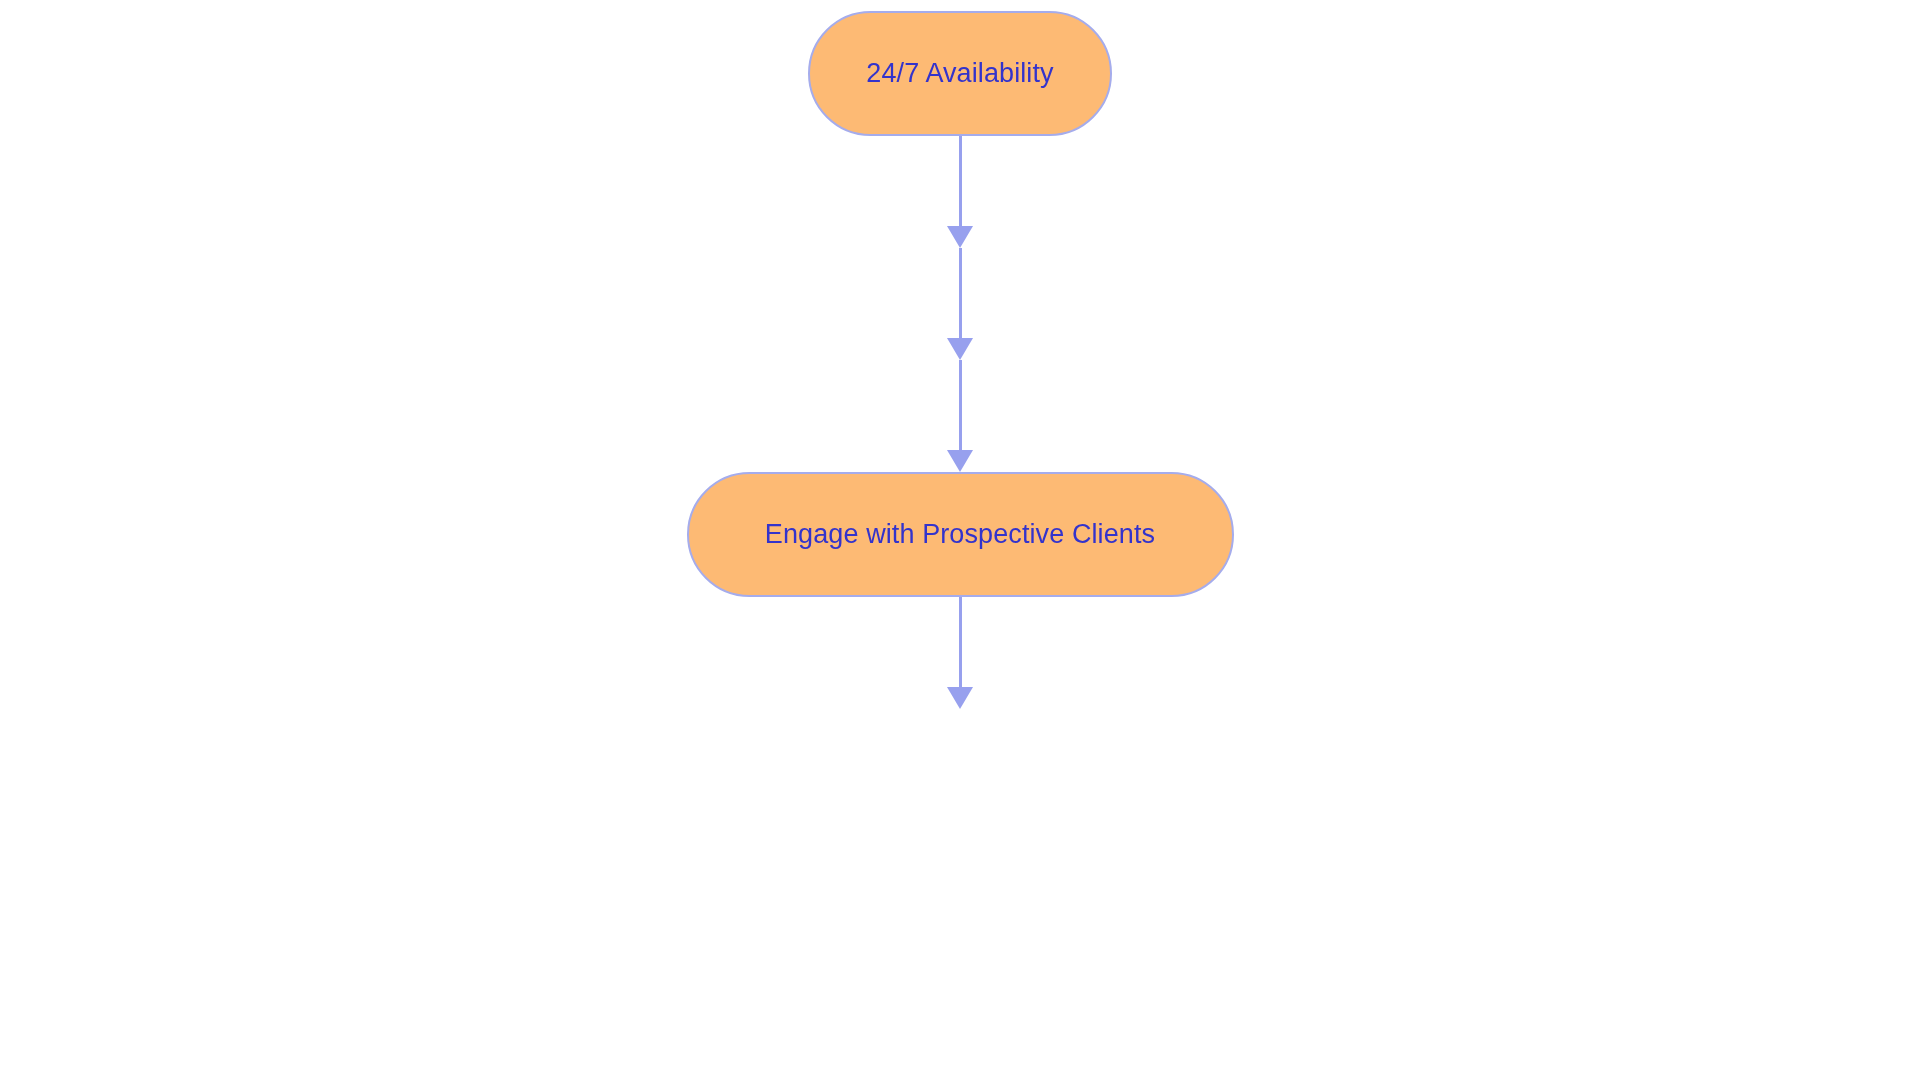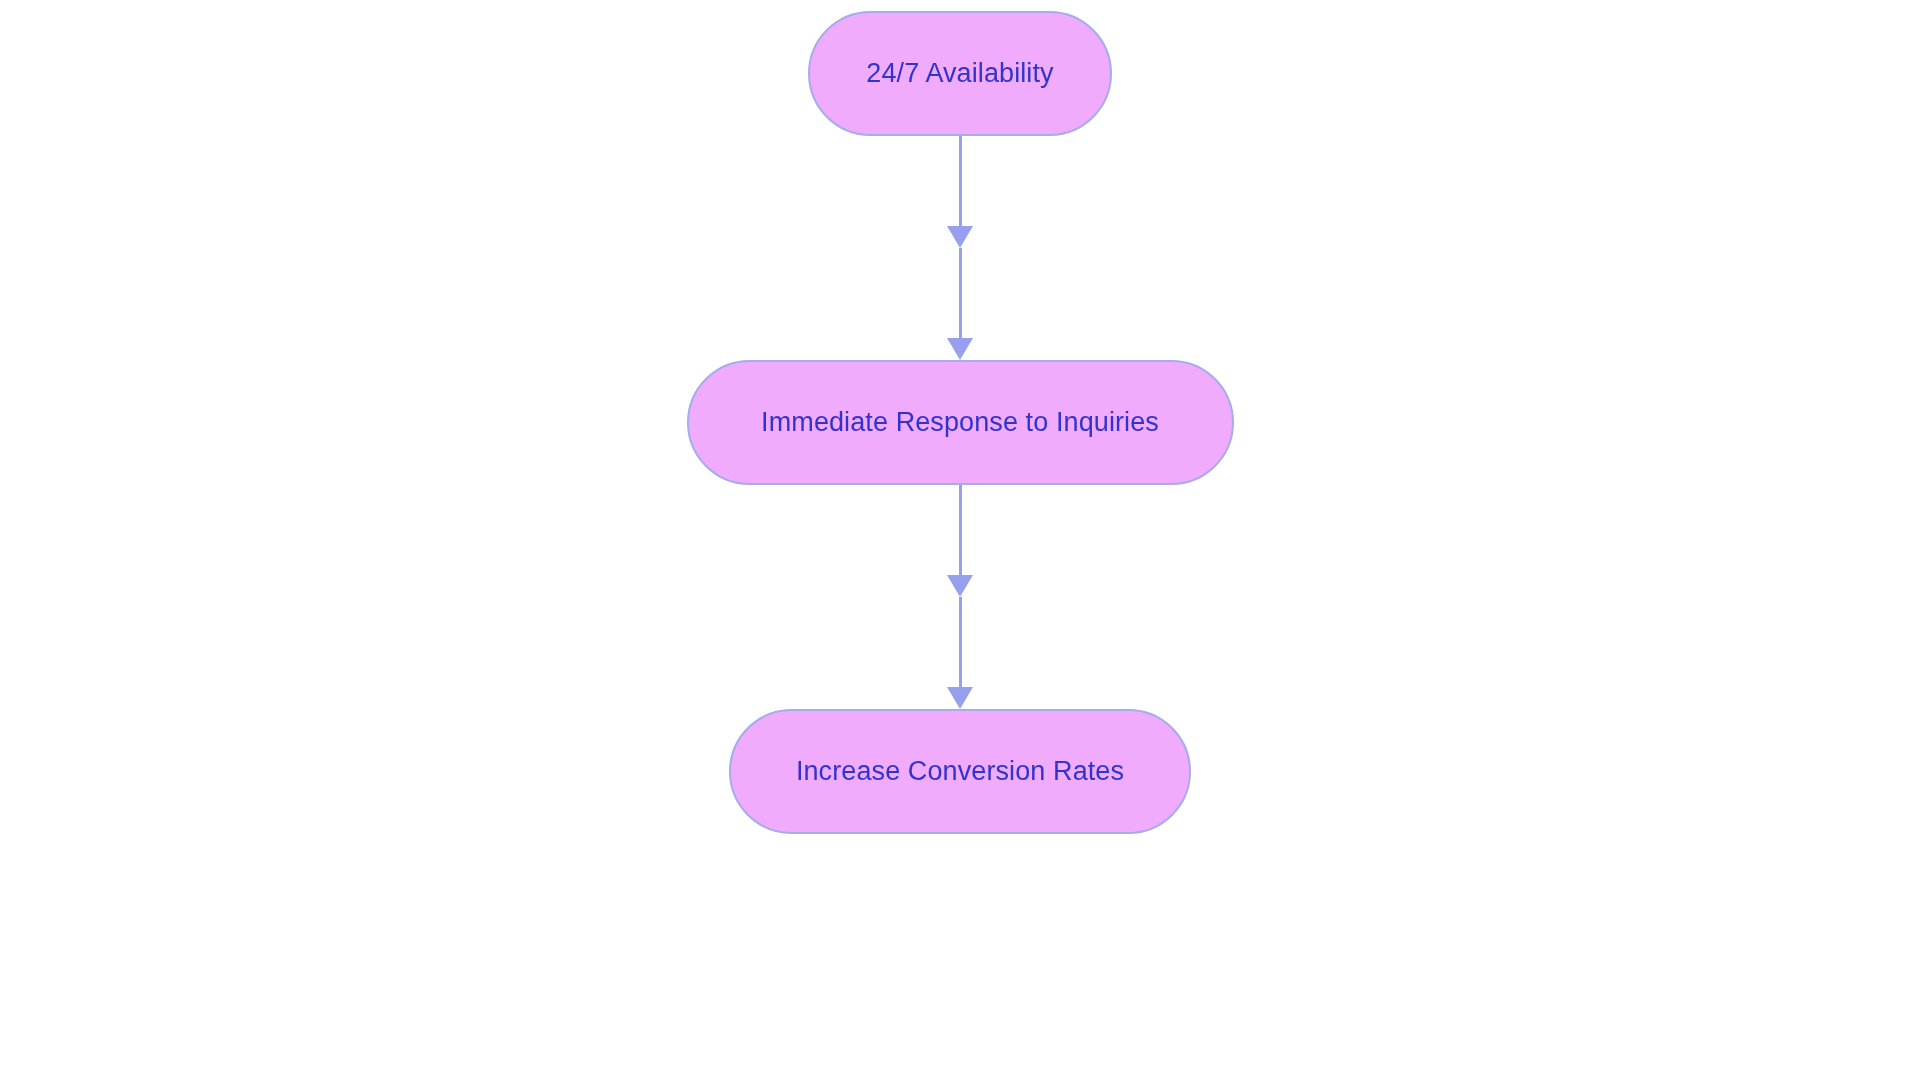--- a/index.html
+++ b/index.html
@@ -36,21 +36,21 @@
     display: flex;
     justify-content: center;
     align-items: center;
     width: 100%;
   }
 
   .flow-node {
     box-sizing: border-box;
     height: 125px;
     border-radius: 62.5px;
-    background: #f0abfc;
+    background: #fdba74;
     border: 2px solid #a5acec;
     display: flex;
     align-items: center;
     justify-content: center;
     padding: 0 34px;
   }
 
   .flow-node .node-label {
     color: #3333cc;
     font-size: 27px;
@@ -120,41 +120,36 @@
     </div>
 
 
     <div class="connector">
       <div class="connector-inner">
         <div class="connector-line"></div>
         <div class="connector-head"></div>
       </div>
     </div>
 
+
+    <div class="connector">
+      <div class="connector-inner">
+        <div class="connector-line"></div>
+        <div class="connector-head"></div>
+      </div>
+    </div>
+
     <div class="node-row">
-      <div class="flow-node node-w-3">
-        <span class="node-label">Immediate Response to Inquiries</span>
+      <div class="flow-node node-w-4">
+        <span class="node-label">Engage with Prospective Clients</span>
       </div>
     </div>
 
     <div class="connector">
       <div class="connector-inner">
         <div class="connector-line"></div>
         <div class="connector-head"></div>
       </div>
     </div>
 
 
-    <div class="connector">
-      <div class="connector-inner">
-        <div class="connector-line"></div>
-        <div class="connector-head"></div>
-      </div>
-    </div>
-
-    <div class="node-row">
-      <div class="flow-node node-w-5">
-        <span class="node-label">Increase Conversion Rates</span>
-      </div>
-    </div>
-
   </div>
 </div>
 
 </body></html>

